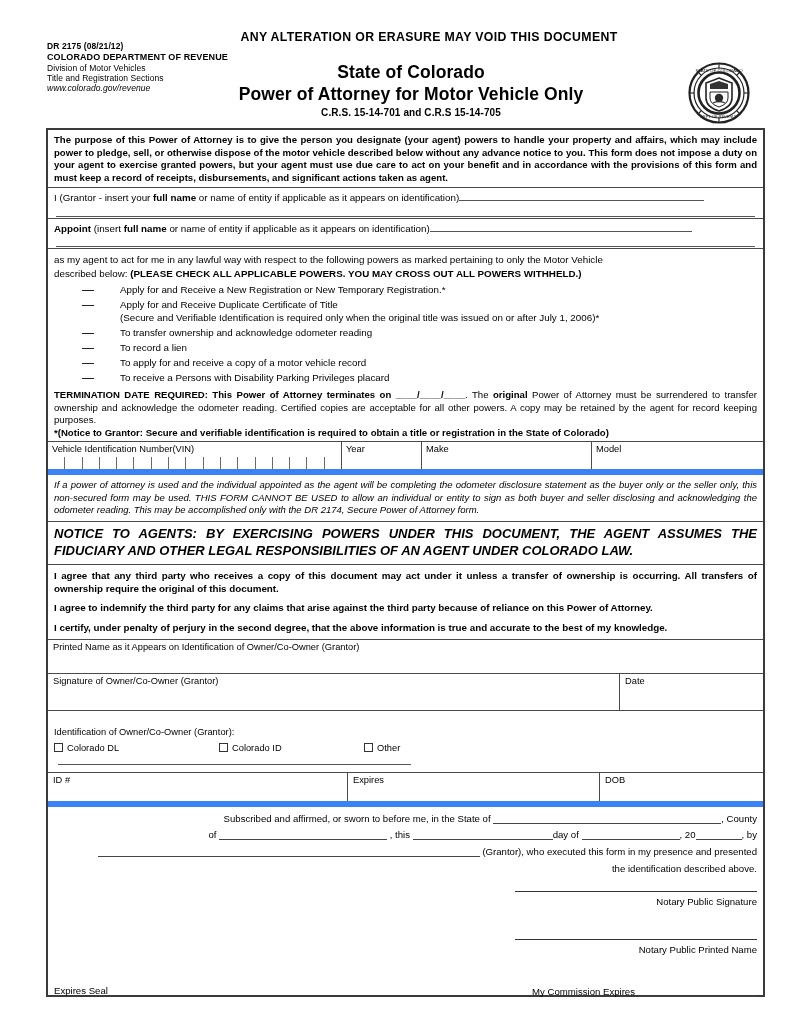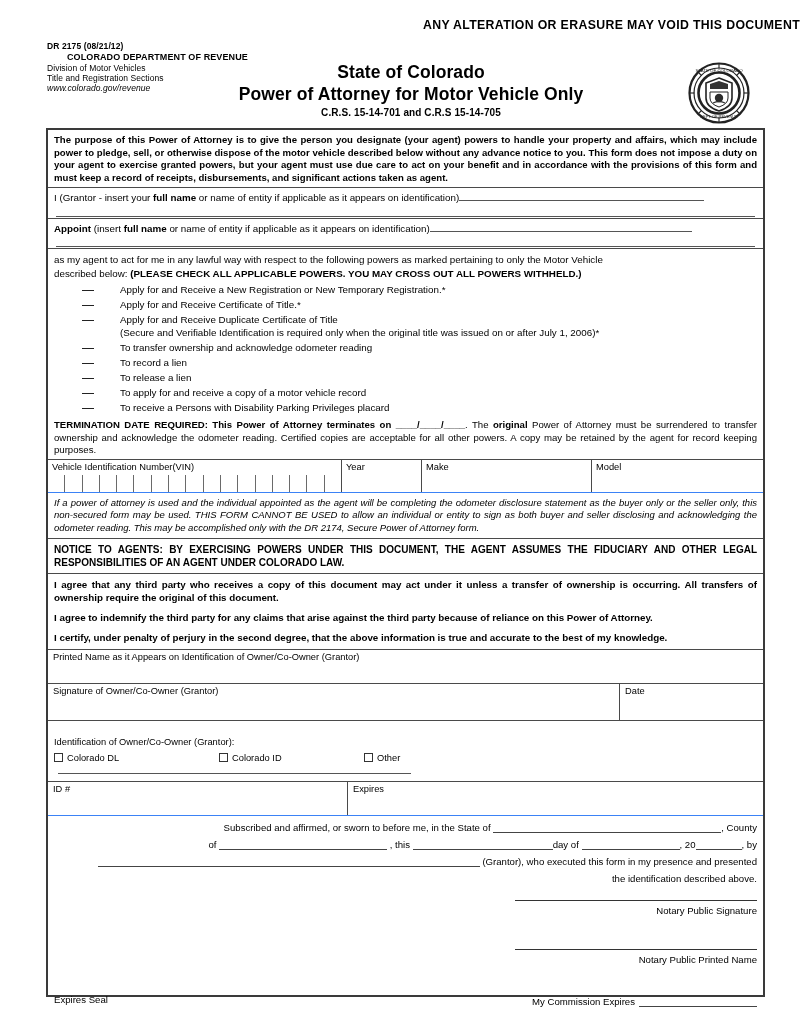--- a/index.html
+++ b/index.html
@@ -38,36 +38,35 @@
   .form-id {
     font-size: 8.5px;
     font-weight: bold;
     letter-spacing: 0.1px;
   }
   .dept-name {
     font-size: 9px;
     font-weight: bold;
     letter-spacing: 0.1px;
     margin-top: 1px;
-    margin-left: 20px;
   }
   .agency-sub {
     font-size: 8.5px;
     letter-spacing: 0.05px;
   }
   .agency-url {
     font-size: 8.5px;
     font-style: italic;
     letter-spacing: 0.05px;
   }
   .alteration-notice {
     position: absolute;
     left: 0; right: 0;
-    top: 18px;
-    text-align: right;
+    top: 30px;
+    text-align: center;
     font-size: 12.3px;
     font-weight: bold;
     letter-spacing: 0.35px;
     padding-left: 36px;
     margin-left: 22px;
   }
   .title-main {
     position: absolute;
     left: 0; right: 0;
     top: 62px;
@@ -113,21 +112,21 @@
     width: 719px;
     height: 869px;
     border: 2px solid #3a3a3a;
     box-sizing: border-box;
   }
   .sec {
     box-sizing: border-box;
     padding: 3px 6px 3px 6px;
   }
   .rule-top { border-top: 1px solid #4a4a4a; }
-  .rule-bot { border-bottom: 1px solid #3b82f6; }
+  .rule-bot { border-bottom: 6px solid #3b82f6; }
 
   p.body {
     margin: 0;
     font-size: 9.6px;
     line-height: 1.31;
     font-weight: bold;
     text-align: justify;
   }
   p.reg {
     margin: 0;
@@ -320,32 +319,31 @@
       <p class="reg"><span class="bold">Appoint</span><span> (insert </span><span class="bold">full name</span><span> or name of entity if applicable as it appears on identification)</span><span class="ul" style="width:262px;"></span></p>
       <div class="fill-line"></div>
     </div>
 
     <div class="sec rule-top" style="padding-top:4px;padding-bottom:2px;">
       <p class="reg">as my agent to act for me in any lawful way with respect to the following powers as marked pertaining to only the Motor Vehicle</p>
       <p class="reg"><span>described below: </span><span class="bold">(PLEASE CHECK ALL APPLICABLE POWERS. YOU MAY CROSS OUT ALL POWERS WITHHELD.)</span></p>
 
       <ul class="powers">
         <li><span class="dash"></span><span>Apply for and Receive a New Registration or New Temporary Registration.*</span></li>
-        <li><span class="dash"></span><span>Apply for and Receive Certificate of Title.*</span></li>
         <li><span class="dash"></span><span>Apply for and Receive Duplicate Certificate of Title</span></li>
         <li class="nodash"><span>(Secure and Verifiable Identification is required only when the original title was issued on or after July 1, 2006)*</span></li>
         <li><span class="dash"></span><span>To transfer ownership and acknowledge odometer reading</span></li>
         <li><span class="dash"></span><span>To record a lien</span></li>
-        <li><span class="dash"></span><span>To release a lien</span></li>
         <li><span class="dash"></span><span>To apply for and receive a copy of a motor vehicle record</span></li>
         <li><span class="dash"></span><span>To receive a Persons with Disability Parking Privileges placard</span></li>
       </ul>
 
       <p class="body" style="margin-top:4px;"><span>TERMINATION DATE REQUIRED: This Power of Attorney terminates on</span>
         <span>____/____/____</span><span style="font-weight:normal">. The </span><span class="bold">original</span><span style="font-weight:normal"> Power of Attorney must be surrendered to transfer ownership and acknowledge the odometer reading. Certified copies are acceptable for all other powers. A copy may be retained by the agent for record keeping purposes.</span></p>
+      <p class="body">*(Notice to Grantor: Secure and verifiable identification is required to obtain a title or registration in the State of Colorado)</p>
     </div>
 
     <div class="vinrow rule-top rule-bot">
       <div class="vincell" style="width:294px;">
         <span>Vehicle Identification Number(VIN)</span>
         <div class="vin-ticks">
           <span></span>
             <span></span>
             <span></span>
             <span></span>
@@ -373,21 +371,21 @@
       <div class="vincell" style="width:171px;">
         <span>Model</span>
       </div>
     </div>
 
     <div class="sec" style="padding-top:4px;padding-bottom:4px;">
       <p class="reg ital" style="text-align:justify;line-height:1.32;font-size:9.5px;">If a power of attorney is used and the individual appointed as the agent will be completing the odometer disclosure statement as the buyer only or the seller only, this non-secured form may be used. THIS FORM CANNOT BE USED to allow an individual or entity to sign as both buyer and seller disclosing and acknowledging the odometer reading. This may be accomplished only with the DR 2174, Secure Power of Attorney form.</p>
     </div>
 
     <div class="sec rule-top" style="padding-top:4px;padding-bottom:4px;">
-      <p class="body" style="text-align:justify;font-size:10px;line-height:1.3;">NOTICE TO AGENTS: BY EXERCISING POWERS UNDER THIS DOCUMENT, THE AGENT ASSUMES THE FIDUCIARY AND OTHER LEGAL RESPONSIBILITIES OF AN AGENT UNDER COLORADO LAW.</p>
+      <p class="body" style="text-align:justify;font-size:13px;line-height:1.3;font-style:italic;">NOTICE TO AGENTS: BY EXERCISING POWERS UNDER THIS DOCUMENT, THE AGENT ASSUMES THE FIDUCIARY AND OTHER LEGAL RESPONSIBILITIES OF AN AGENT UNDER COLORADO LAW.</p>
     </div>
 
     <div class="sec rule-top" style="padding-top:5px;padding-bottom:4px;">
       <p class="body" style="font-size:9.8px;">I agree that any third party who receives a copy of this document may act under it unless a transfer of ownership is occurring. All transfers of ownership require the original of this document.</p>
       <p class="body" style="font-size:9.8px;margin-top:7px;">I agree to indemnify the third party for any claims that arise against the third party because of reliance on this Power of Attorney.</p>
       <p class="body" style="font-size:9.8px;margin-top:7px;">I certify, under penalty of perjury in the second degree, that the above information is true and accurate to the best of my knowledge.</p>
     </div>
 
     <div class="row rule-top" style="height:34px;">
       <div class="cell" style="width:100%;border-right:none;">
@@ -410,20 +408,23 @@
         <span style="display:inline-block;width:165px;"><span class="chk"></span><span>Colorado DL</span></span><span style="display:inline-block;width:145px;"><span class="chk"></span><span>Colorado ID</span></span><span><span class="chk"></span><span>Other</span></span><span class="ul" style="width:353px;margin-left:4px;"></span>
       </p>
     </div>
 
     <div class="row rule-top rule-bot" style="height:35px;">
       <div class="cell" style="width:300px;">
         <span>ID #</span>
       </div>
       <div class="cell" style="width:252px;">
         <span>Expires</span>
+      </div>
+      <div class="cell" style="width:163px;">
+        <span>DOB</span>
       </div>
     </div>
 
     <div class="notary">
       <div>
         <span>Subscribed and affirmed, or sworn to before me, in the State of</span>
         <span class="nline" style="width:228px;"></span><span>, County</span>
       </div>
       <div>
         <span>of</span>

